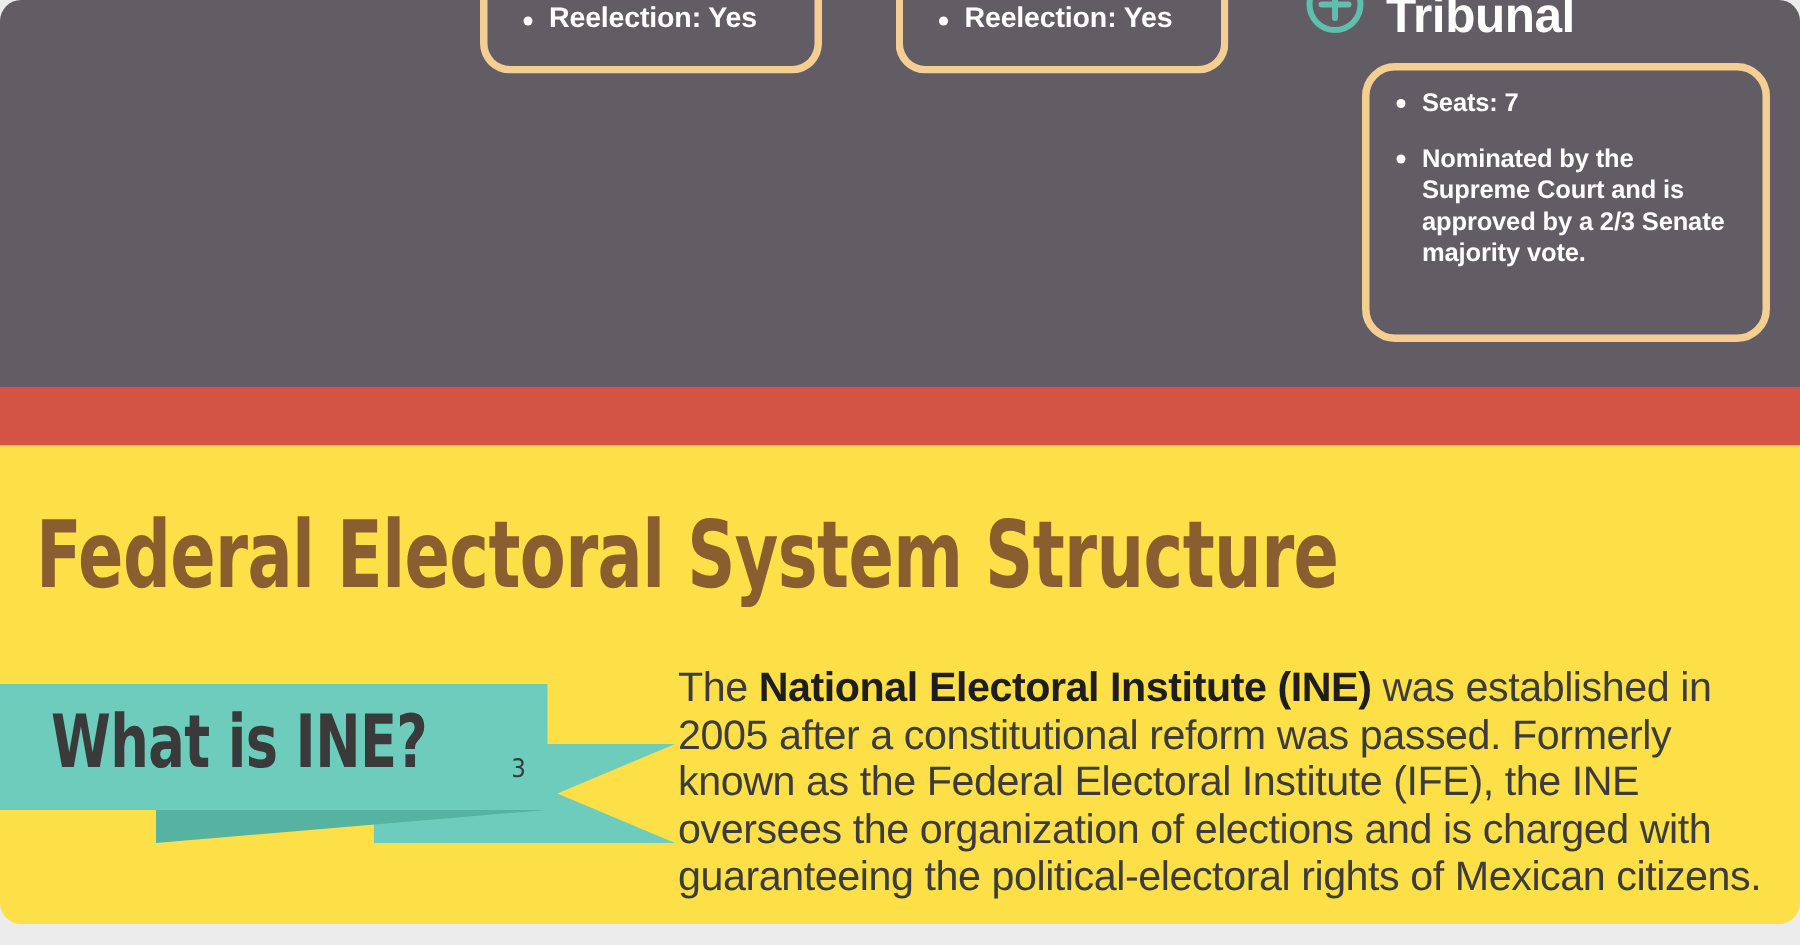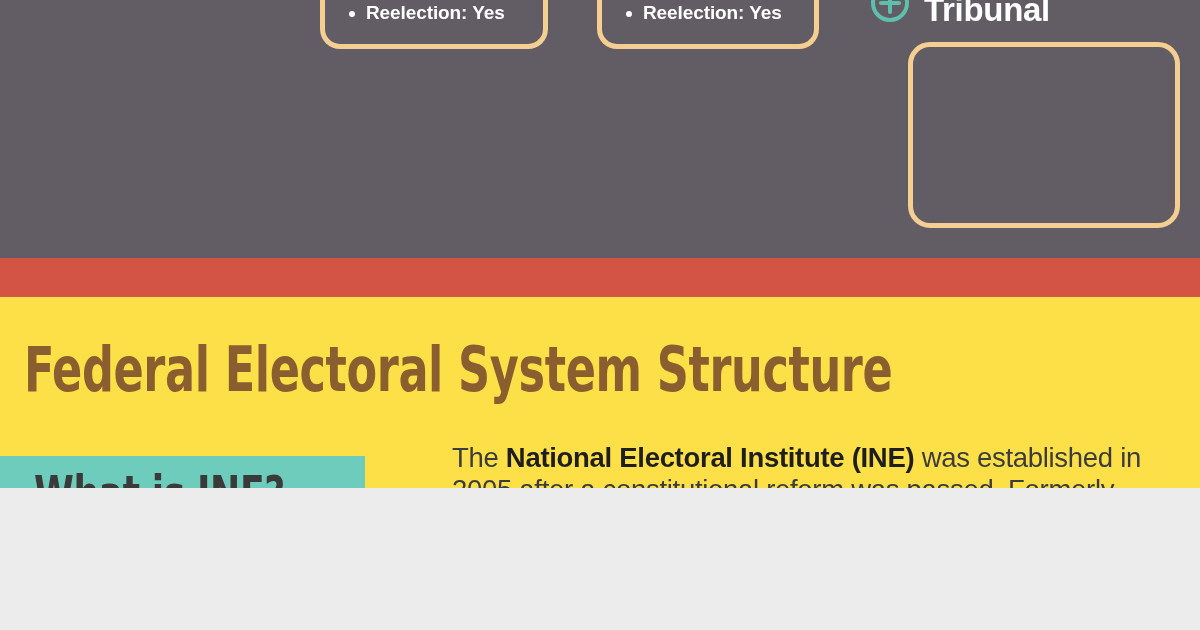--- a/index.html
+++ b/index.html
@@ -9,22 +9,23 @@
   body {
     width: 1200px;
     height: 630px;
     overflow: hidden;
     background: #ececec;
     font-family: "Liberation Sans", sans-serif;
   }
   .canvas {
     position: relative;
     width: 1200px;
-    height: 488px;
+    height: 616px;
     overflow: hidden;
+    border-radius: 14px;
   }
 
   
   .top-panel {
     position: absolute;
     left: 0;
     top: 0;
     width: 1200px;
     height: 258px;
     background: #625C64;
@@ -245,20 +246,28 @@
         <circle cx="21" cy="21" r="17" fill="none" stroke="#5FBFAF" stroke-width="4"></circle>
         <line x1="21" y1="12" x2="21" y2="30" stroke="#5FBFAF" stroke-width="4" stroke-linecap="round"></line>
         <line x1="12" y1="21" x2="30" y2="21" stroke="#5FBFAF" stroke-width="4" stroke-linecap="round"></line>
       </svg>
     </div>
 
     <div class="tribunal-heading">Tribunal</div>
 
     <div class="tribunal-card">
       <div class="tri-list">
+        <div class="tri-item">
+          <span class="bullet-dot"></span>
+          <span>Seats: 7</span>
+        </div>
+        <div class="tri-item">
+          <span class="bullet-dot"></span>
+          <span>Nominated by the Supreme Court and is approved by a 2/3 Senate majority vote.</span>
+        </div>
       </div>
     </div>
   </div>
 
   <div class="red-band"></div>
 
   <div class="lower">
 
     <div class="section-title">Federal Electoral System Structure</div>
 

